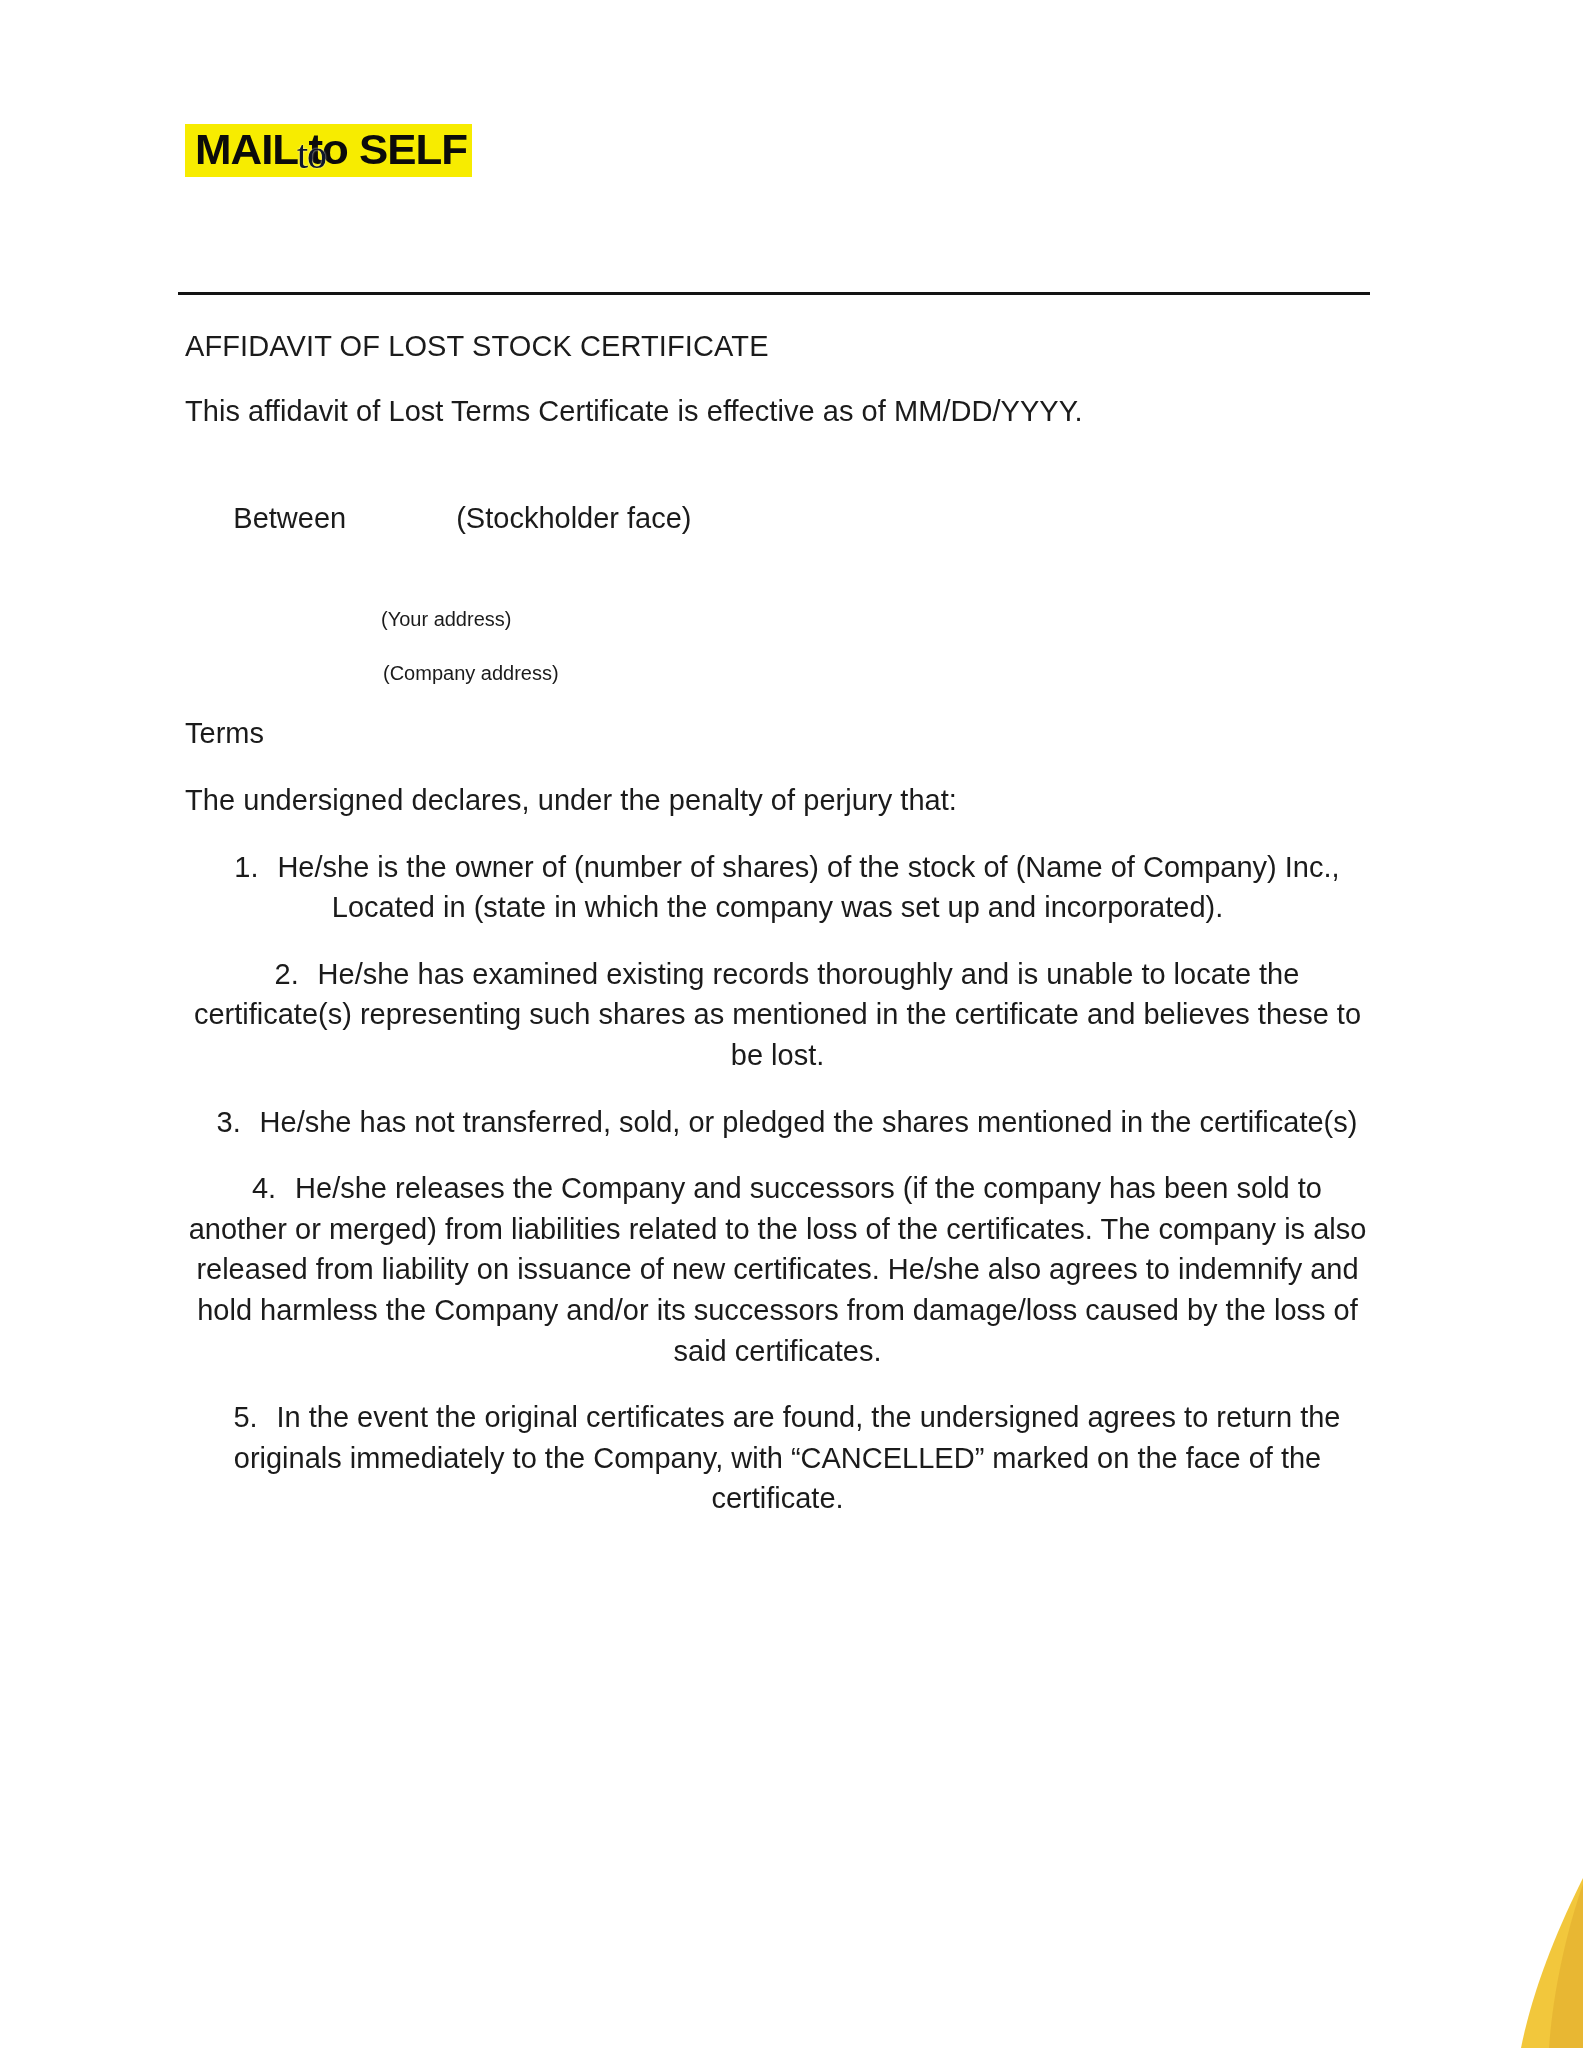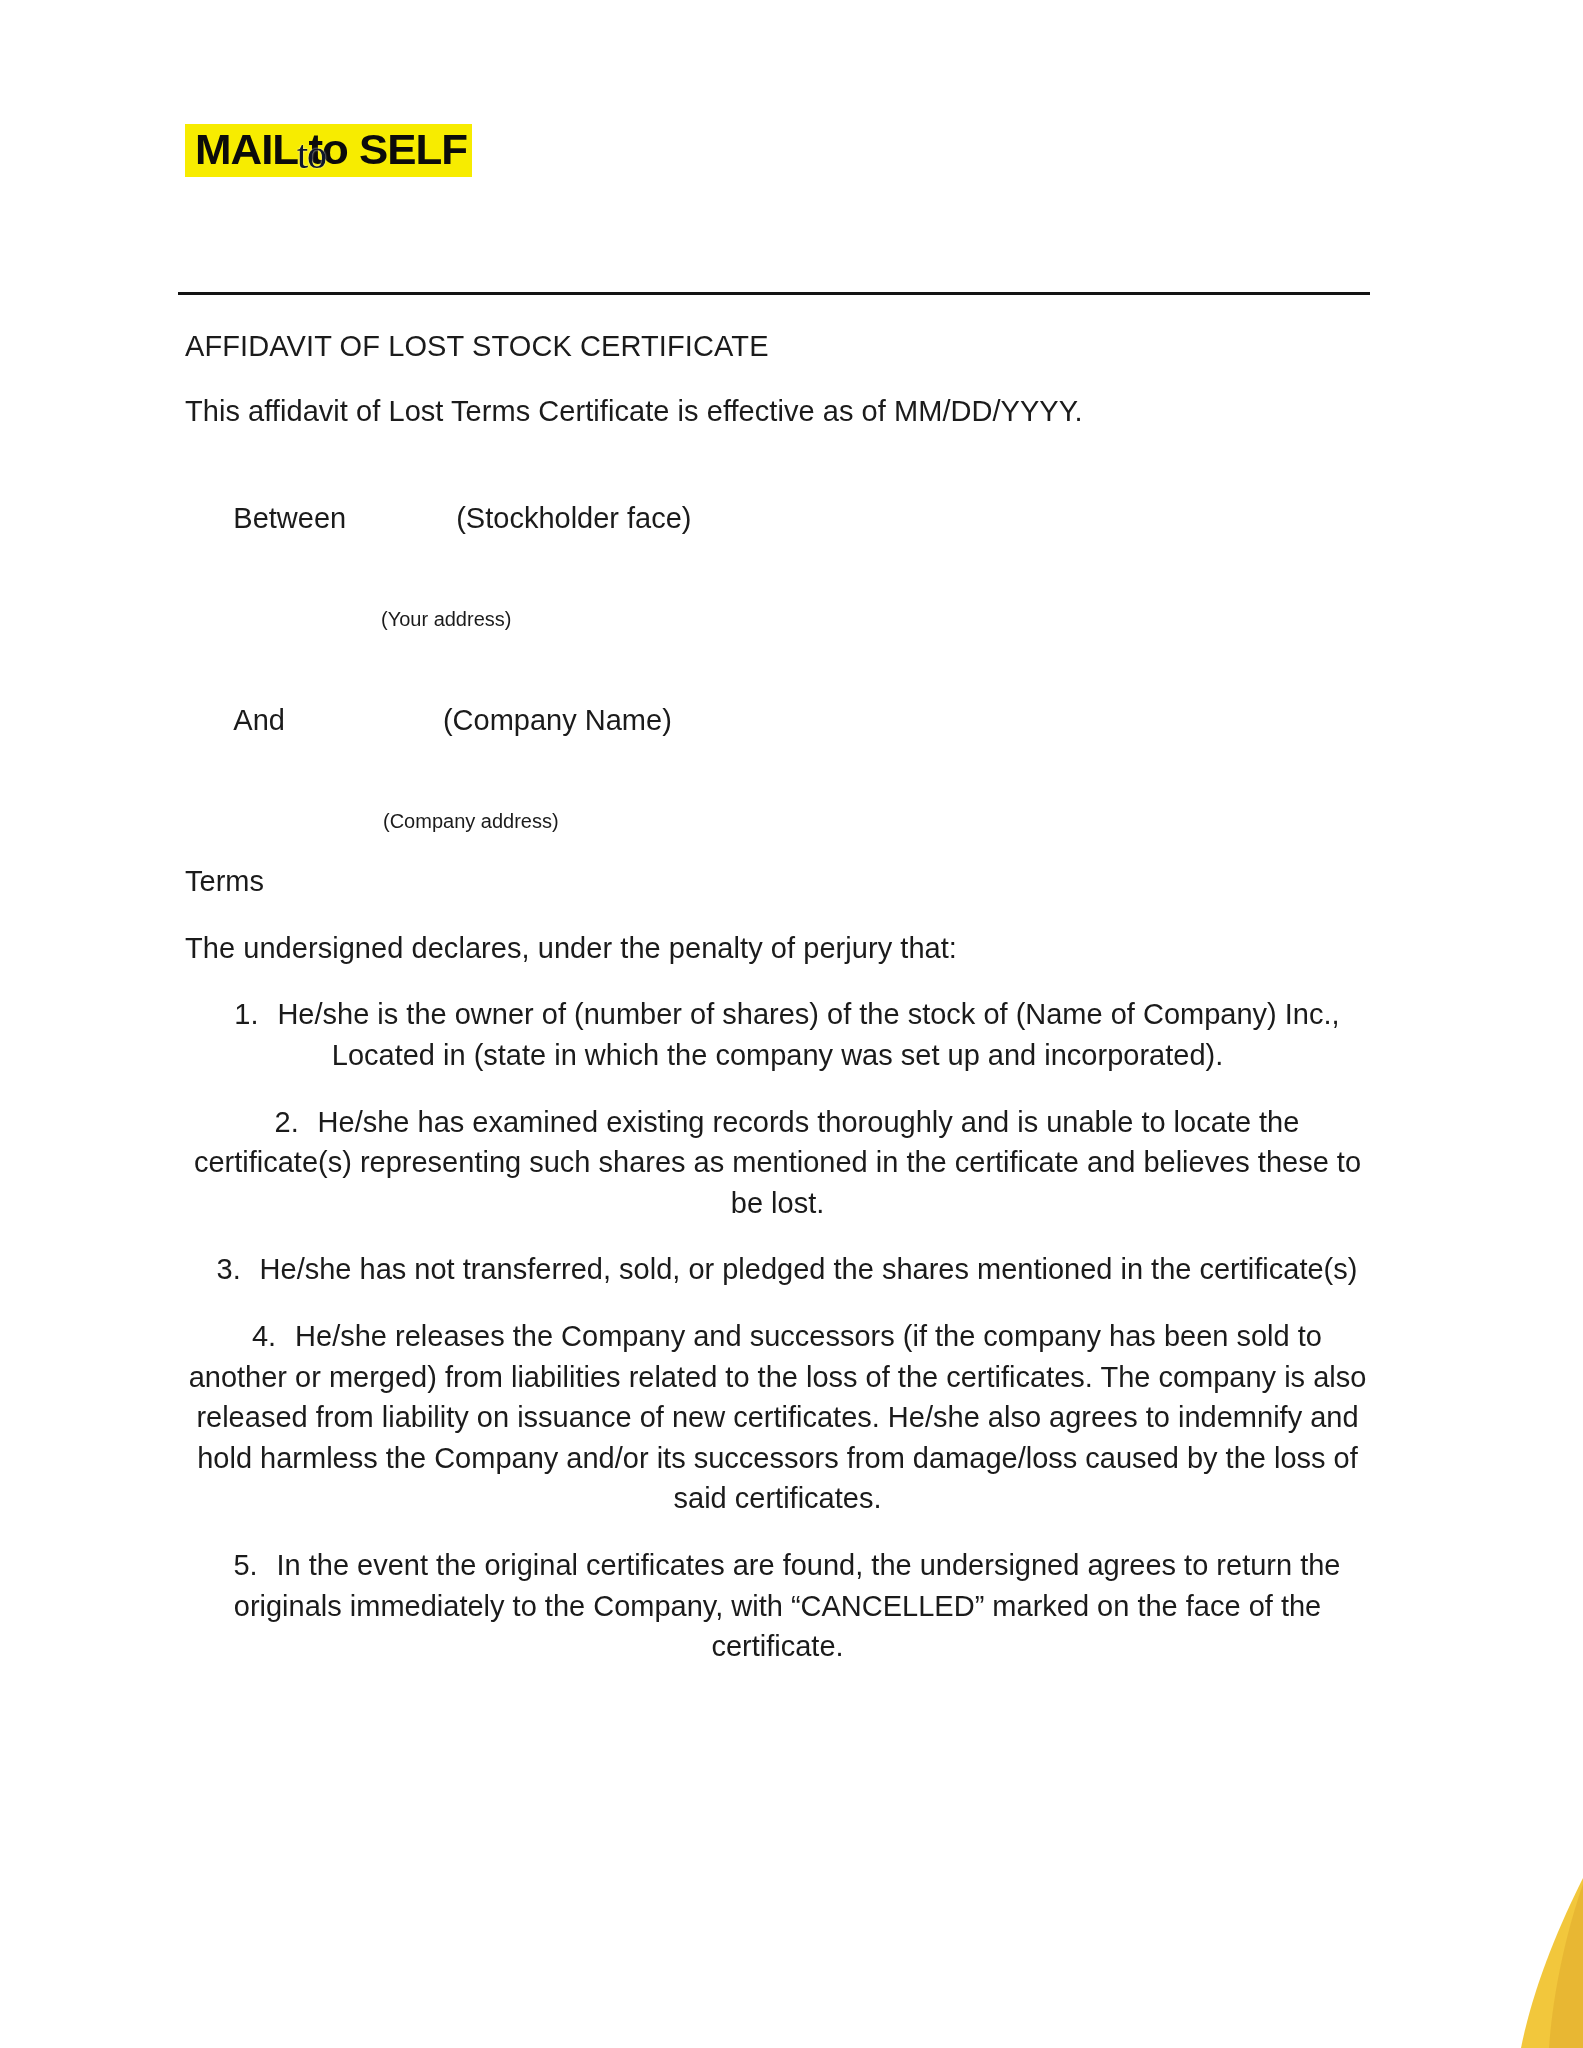--- a/index.html
+++ b/index.html
@@ -151,23 +151,20 @@
     <div class="doc-title">AFFIDAVIT OF LOST STOCK CERTIFICATE</div>
 
     <p class="para">This affidavit of Lost Terms Certificate is effective as of MM/DD/YYYY.</p>
 
     <div class="party-row">
       <span class="party-label">Between</span><span style="display:inline-block;width:110px"></span><span>(Stockholder face)</span>
     </div>
 
     <div class="sub-line indent-1">(Your address)</div>
 
-    <div class="party-row">
-      <span class="party-label">And</span><span style="display:inline-block;width:158px"></span><span>(Company Name)</span>
-    </div>
 
     <div class="sub-line indent-2">(Company address)</div>
 
     <div class="terms-head">Terms</div>
 
     <p class="para">The undersigned declares, under the penalty of perjury that:</p>
 
     <p class="numbered">
       <span class="num">1.</span><span>He/she is the owner of (number of shares) of the stock of (Name of Company) Inc., Located in (state in which the company was set up and incorporated).</span>
     </p>

